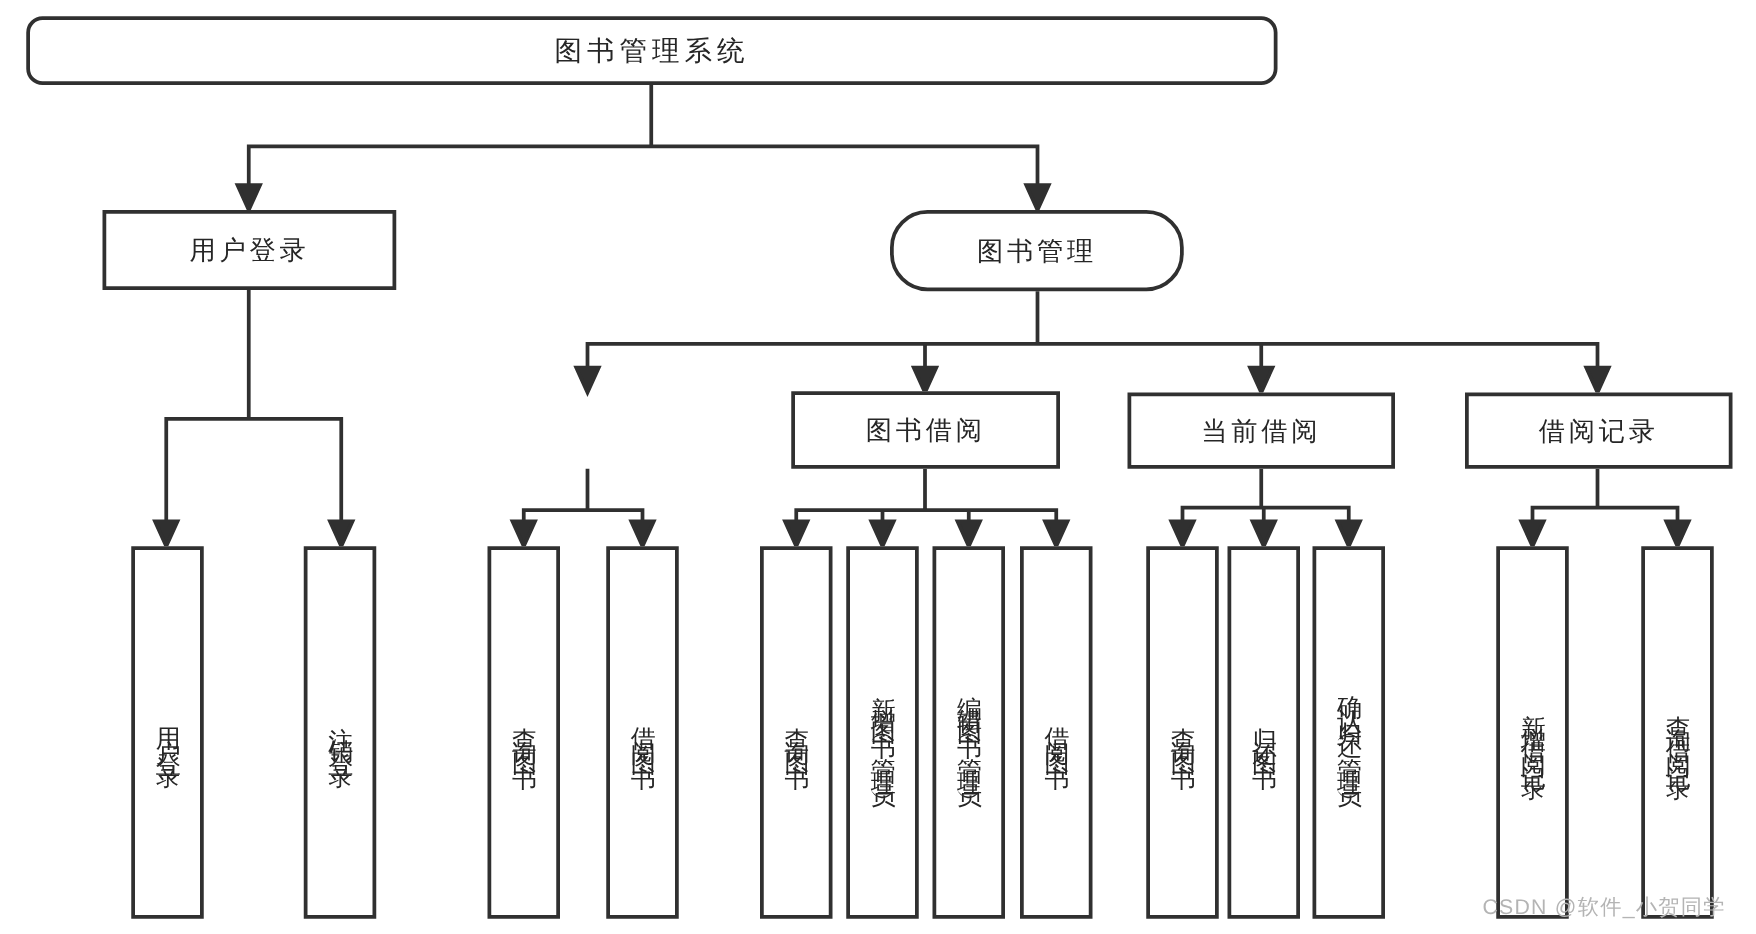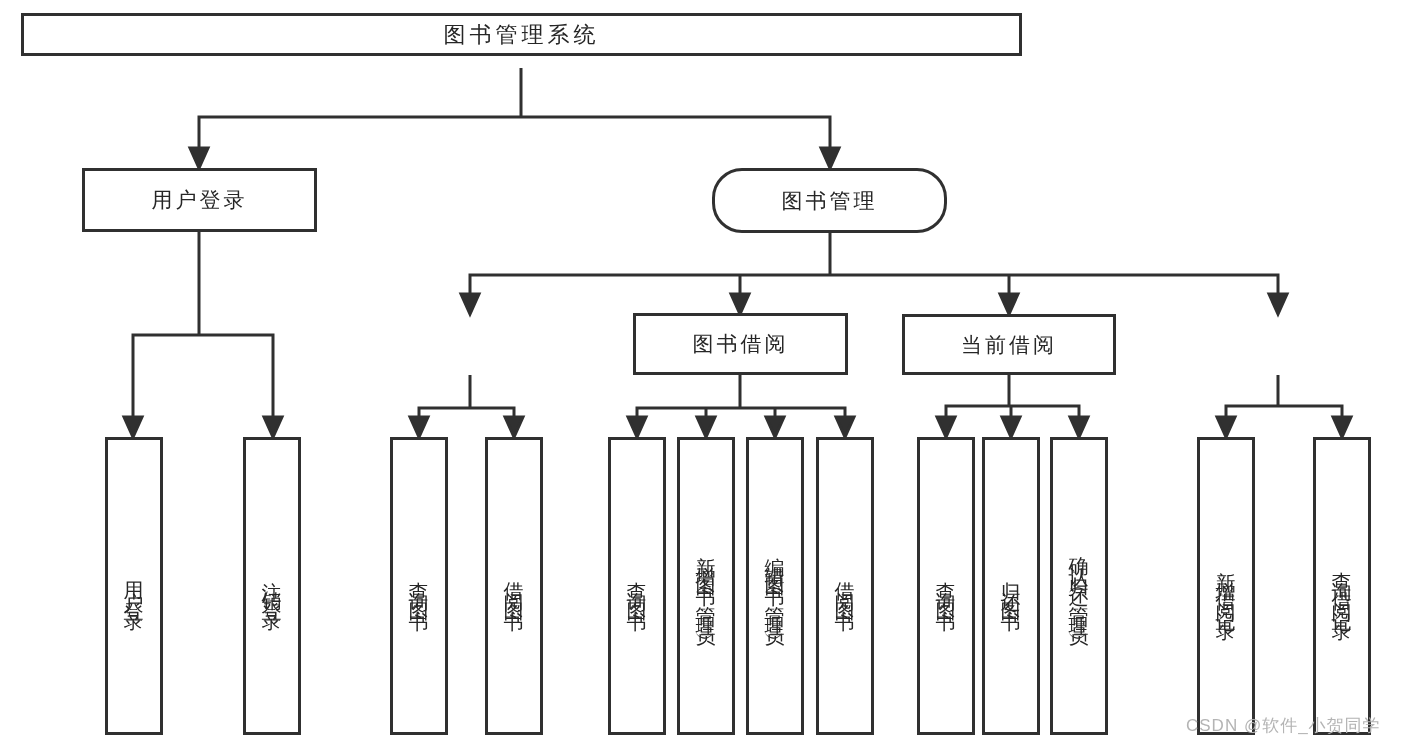--- a/index.html
+++ b/index.html
@@ -75,36 +75,39 @@
       </g>
 
       <g>
         <path fill="none" d="M1278,375 V406 M1224.5,406 H1343.5 M1226,406 V419 M1342,406 V419"></path>
         <polygon points="1217,417 1235,417 1226,437"></polygon>
         <polygon points="1333,417 1351,417 1342,437"></polygon>
       </g>
     </g>
   </svg>
 
-  <div class="node hbox root" style="left:21px;top:13px;width:1001px;height:43px;">
+  <div class="node hbox root" style="left:21px;top:13px;width:1001px;height:55px;border-radius:13px;">
     <span>图书管理系统</span>
   </div>
 
   <div class="node hbox" style="left:82px;top:168px;width:235px;height:64px;">
     <span>用户登录</span>
   </div>
   <div class="node hbox" style="left:712px;top:168px;width:235px;height:65px;border-radius:30px;">
     <span>图书管理</span>
   </div>
 
   <div class="node hbox" style="left:902px;top:314px;width:214px;height:61px;">
     <span>当前借阅</span>
   </div>
   <div class="node hbox" style="left:633px;top:313px;width:215px;height:62px;">
     <span>图书借阅</span>
+  </div>
+  <div class="node hbox" style="left:1172px;top:314px;width:214px;height:61px;">
+    <span>借阅记录</span>
   </div>
 
   <div class="node vbox" style="left:105px;">
     <span>用户登录</span>
   </div>
   <div class="node vbox" style="left:243px;">
     <span>注销登录</span>
   </div>
 
   <div class="node vbox" style="left:390px;">

